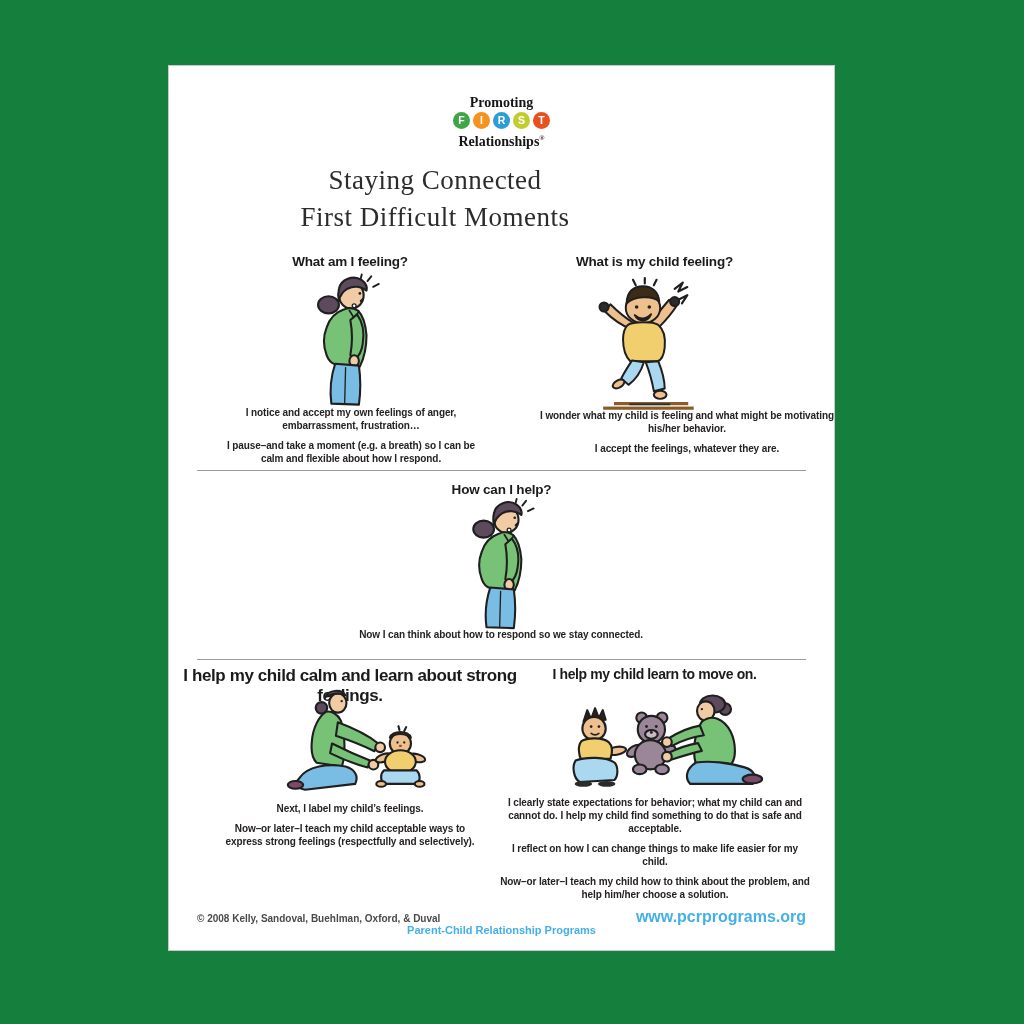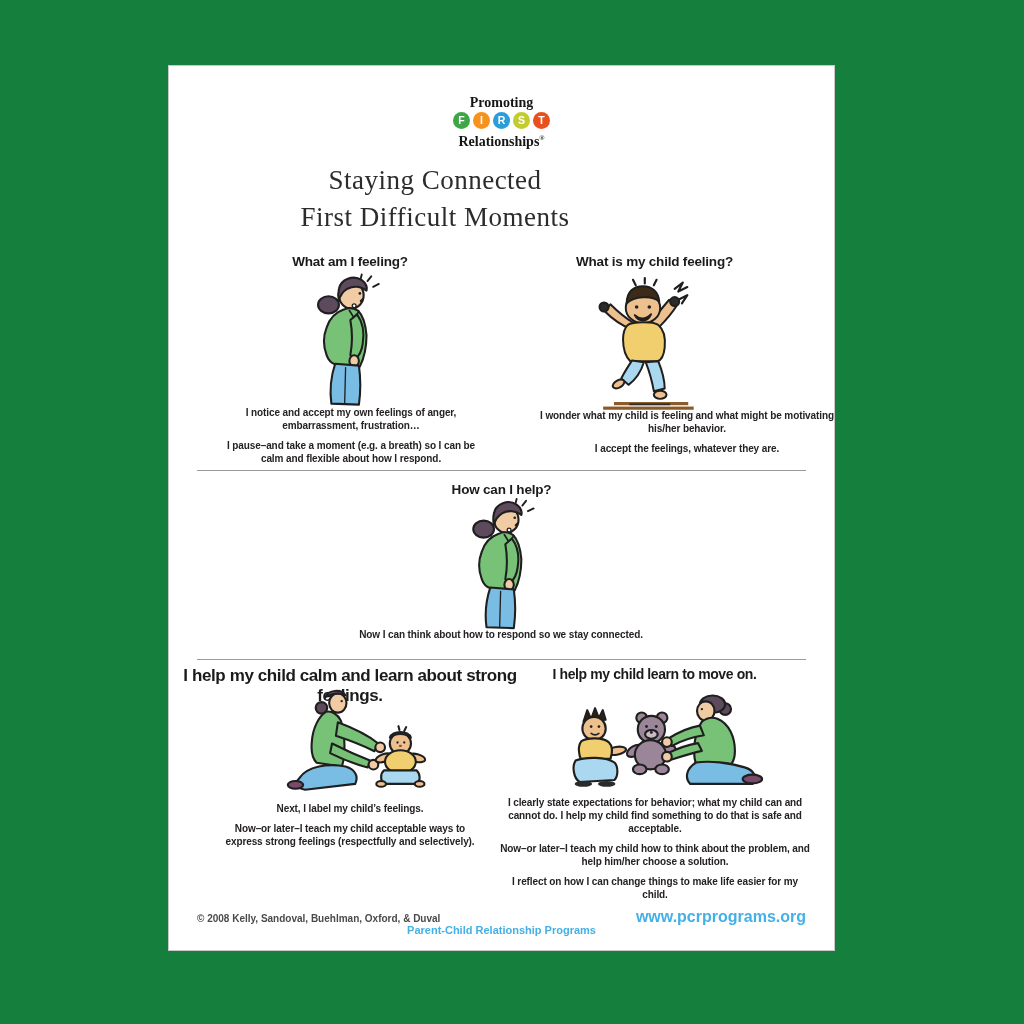--- a/index.html
+++ b/index.html
@@ -232,22 +232,22 @@
         </g>
       </g>
     </svg>
 
     <div class="abs body-text text-bottom-left">
       <p>Next, I label my child’s feelings.</p>
       <p>Now–or later–I teach my child acceptable ways to express strong feelings (respectfully and selectively).</p>
     </div>
     <div class="abs body-text text-bottom-right">
       <p>I clearly state expectations for behavior; what my child can and cannot do. I help my child find something to do that is safe and acceptable.</p>
+      <p>I reflect on how I can change things to make life easier for my child.</p>
       <p>Now–or later–I teach my child how to think about the problem, and help him/her choose a solution.</p>
-      <p>I reflect on how I can change things to make life easier for my child.</p>
     </div>
 
     <div class="abs footer">
       <span class="footer-copyright">© 2008 Kelly, Sandoval, Buehlman, Oxford, &amp; Duval</span>
       <span class="footer-program" style="color: rgb(69, 176, 230);">Parent-Child Relationship Programs</span>
       <span class="footer-website" style="color: rgb(69, 176, 230);">www.pcrprograms.org</span>
     </div>
 
   </div>
 </div>

